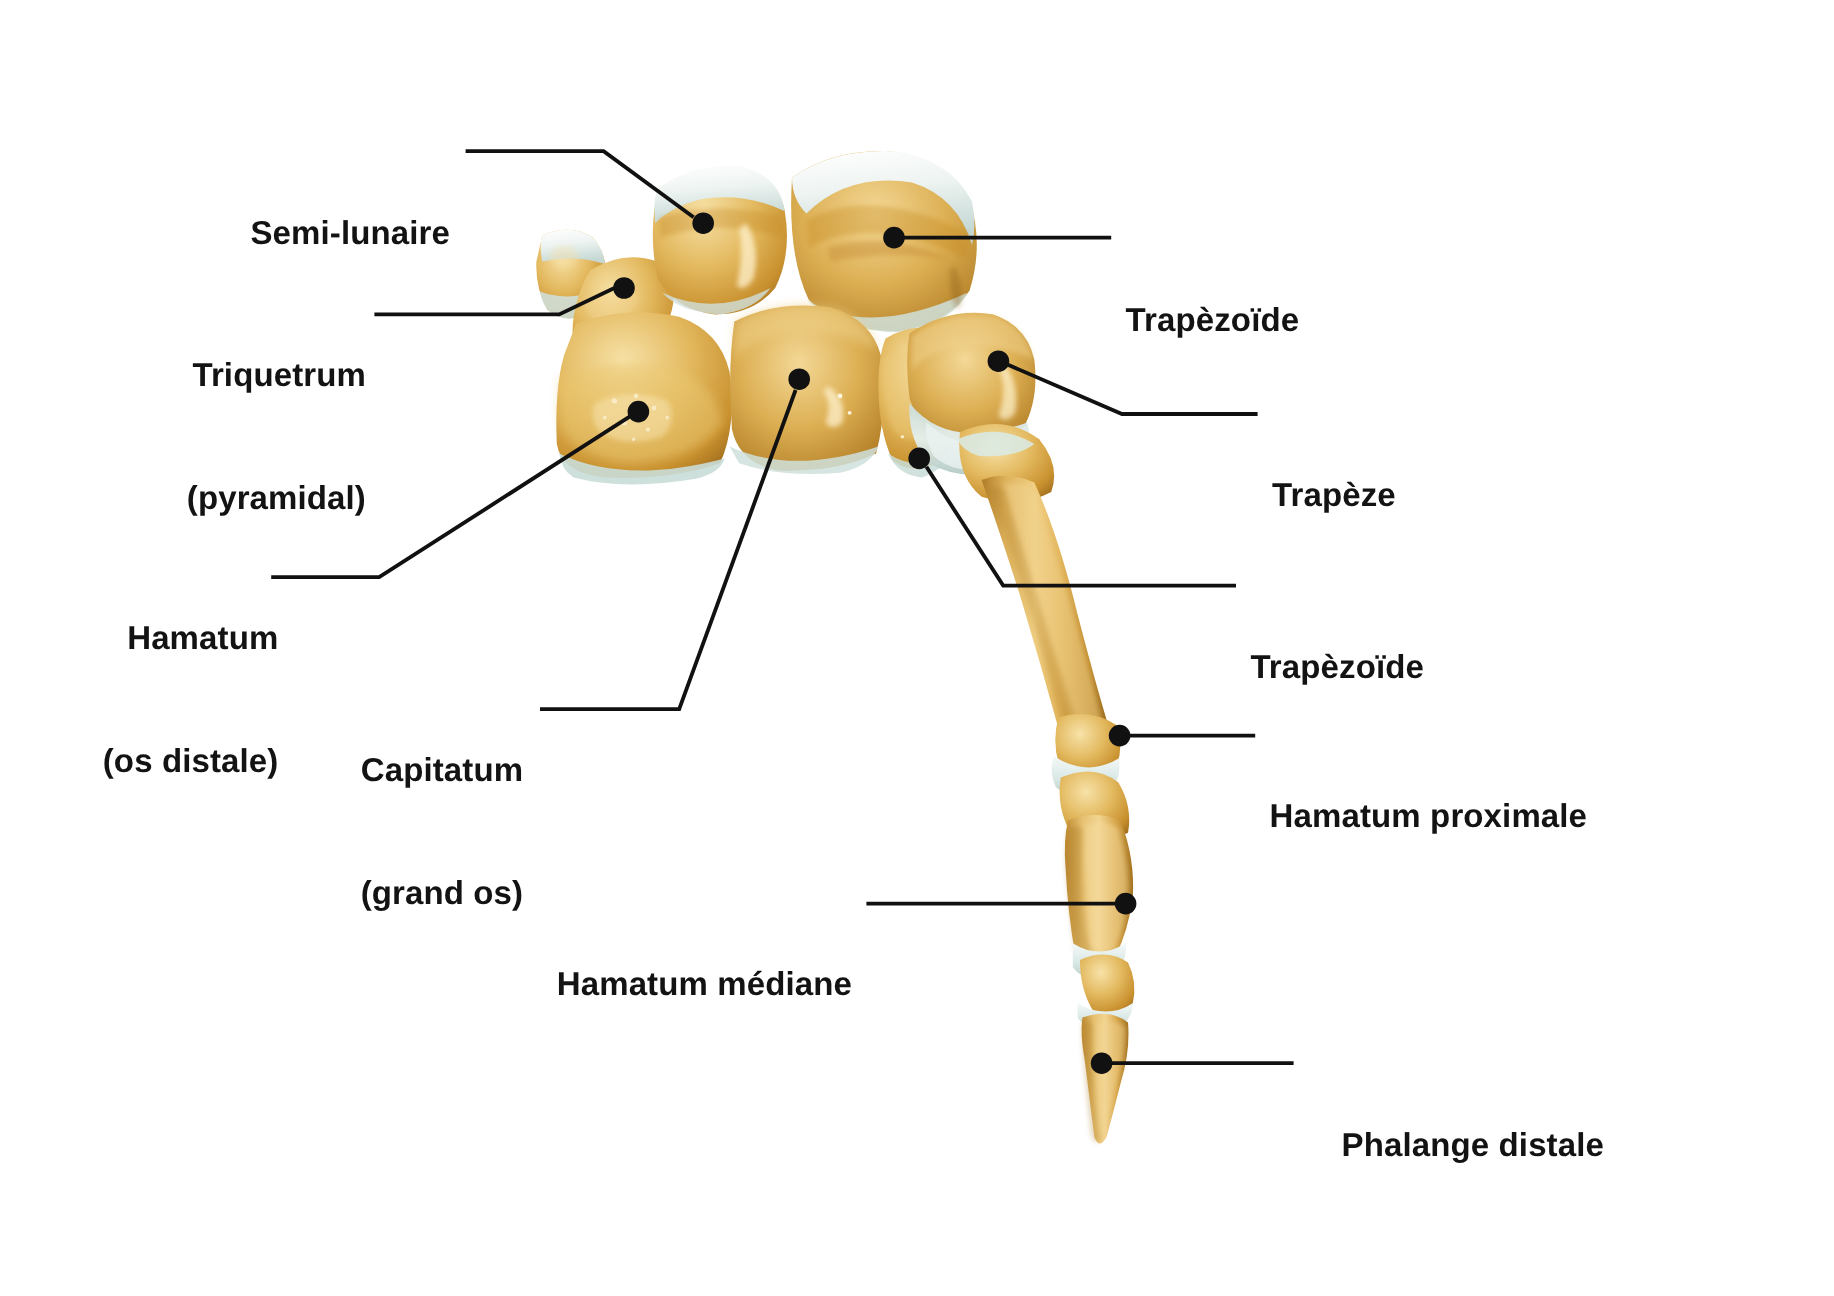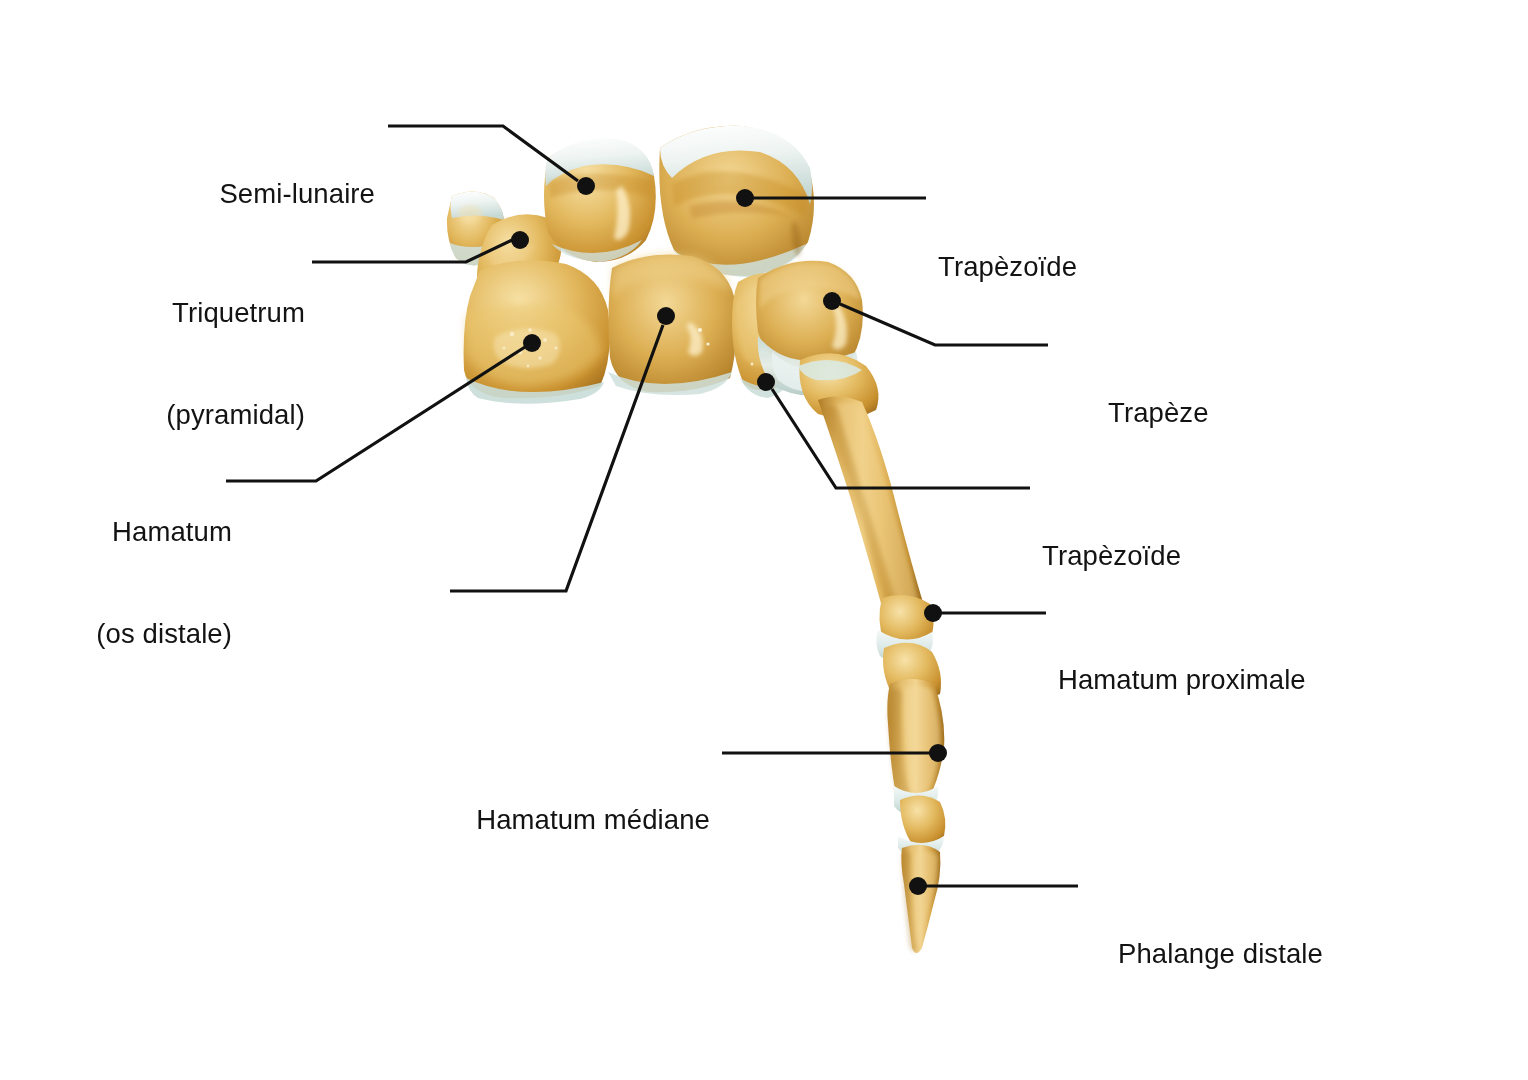--- a/index.html
+++ b/index.html
@@ -16,21 +16,21 @@
     width:1528px;height:1080px;
   }
   svg#scene{position:absolute;left:0;top:0;width:1528px;height:1080px;display:block;}
   .lbl{
     position:absolute;
     color:#131313;
     font-size:27.5px;
     line-height:34px;
     letter-spacing:0.1px;
     white-space:pre;
-    font-weight:400;
+    font-weight:700;
   }
   .lbl.r{text-align:right;}
   .lbl.l{text-align:left;}
   .lbl span{display:block;}
 </style>
 </head>
 <body>
 
 <div id="figure">
 
@@ -294,30 +294,34 @@
   <div class="lbl r" style="left:0px;top:228px;width:305px;">
     <span>Triquetrum</span>
     <span>(pyramidal)</span>
   </div>
 
   <div class="lbl r" style="left:0px;top:447px;width:212px;margin-left:20px;">
     <span>Hamatum</span>
     <span>(os distale)</span>
   </div>
 
+  <div class="lbl r" style="left:0px;top:557px;width:436px;">
+    <span>Capitatum</span>
+    <span>(grand os)</span>
+  </div>
 
   <div class="lbl r" style="left:0px;top:735px;width:710px;">
     <span>Hamatum médiane</span>
   </div>
 
   <div class="lbl l" style="left:938px;top:182px;width:420px;">
     <span>Trapèzoïde</span>
   </div>
 
-  <div class="lbl l" style="left:1060px;top:328px;width:420px;margin-left:48px;">
+  <div class="lbl l" style="left:1060px;top:328px;width:420px;">
     <span>Trapèze</span>
   </div>
 
   <div class="lbl l" style="left:1042px;top:471px;width:420px;">
     <span>Trapèzoïde</span>
   </div>
 
   <div class="lbl l" style="left:1058px;top:595px;width:460px;">
     <span>Hamatum proximale</span>
   </div>

